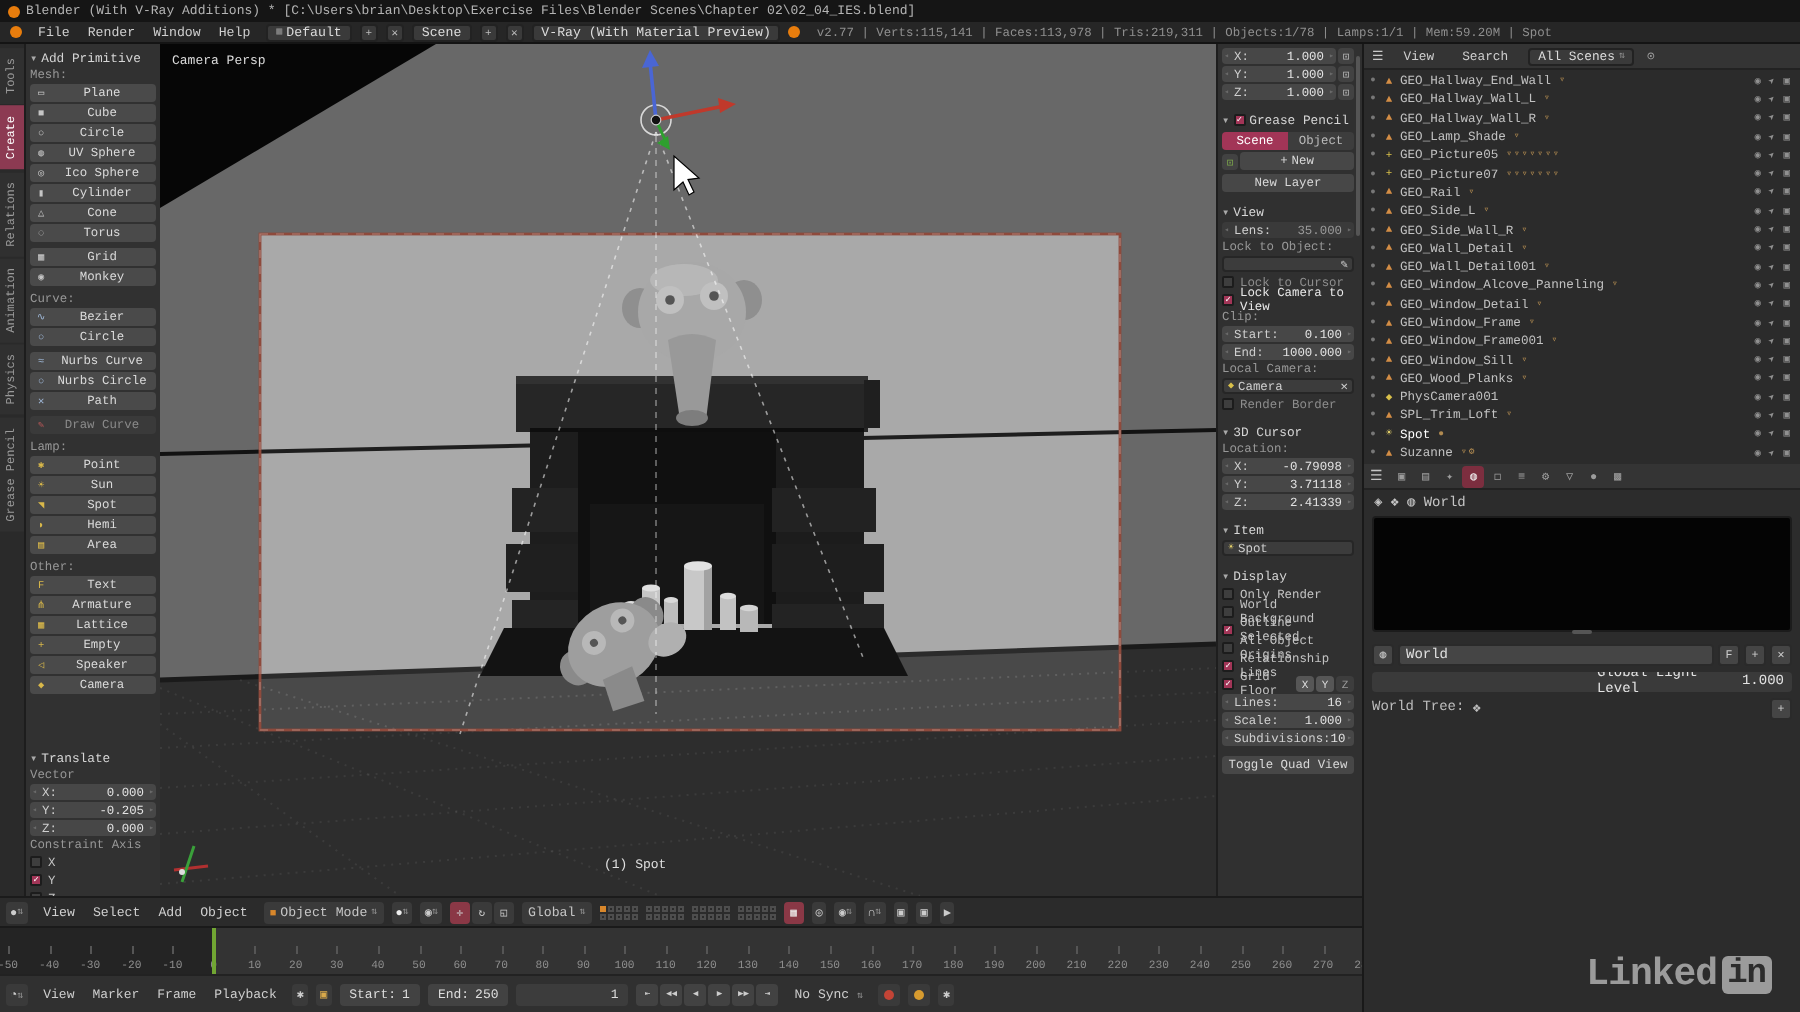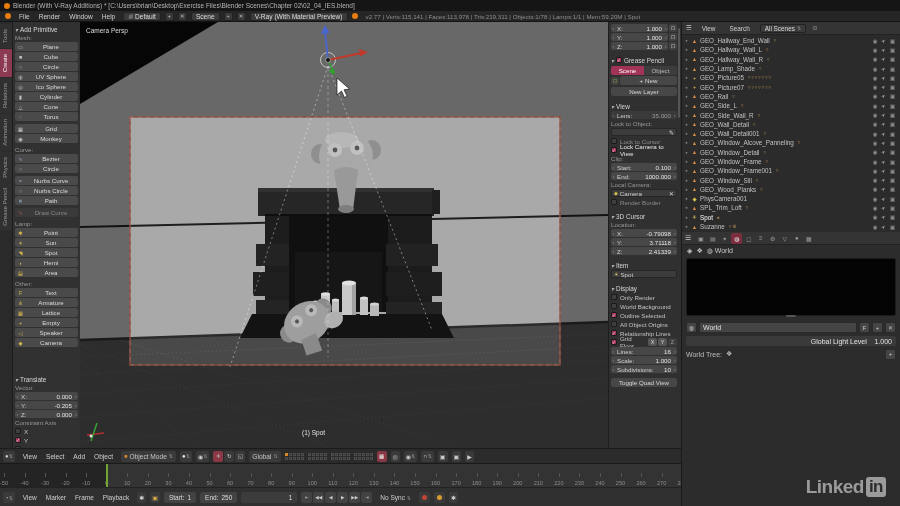--- a/index.html
+++ b/index.html
@@ -1,17 +1,17 @@
 <!DOCTYPE html>
 <html><head>
 <meta charset="utf-8">
 <style>
   html,body{margin:0;padding:0;background:#111}
   #screen{position:relative;width:900px;height:506px;background:#1f1f1f;
-    font-family:Liberation Sans, sans-serif;font-size:7px;color:#c6c6c6;overflow:hidden}
+    font-family:Liberation Mono, monospace;font-size:7px;color:#c6c6c6;overflow:hidden}
   #screen *{box-sizing:border-box}
   .r{position:absolute}
 
   
   #titlebar{left:0;top:0;width:900px;height:11px;background:#151515;display:flex;align-items:center;gap:3px;padding:0 4px;color:#b4b4b4;font-size:6.5px}
   .blogo{width:6px;height:6px;border-radius:50%;background:#e87d0d;flex:none}
   #menubar{left:0;top:11px;width:900px;height:11px;background:#262626;border-bottom:1px solid #141414;display:flex;align-items:center;gap:4px;padding:0 5px;font-size:6.6px;white-space:nowrap}
   .menu-list{display:flex;gap:1px}
   .menu-item{padding:0 4px;color:#cfcfcf}
   .wfield{display:flex;align-items:center;gap:2px;background:#3a3a3a;border:1px solid #222;border-radius:2px;height:9px;padding:0 4px;color:#ddd}

